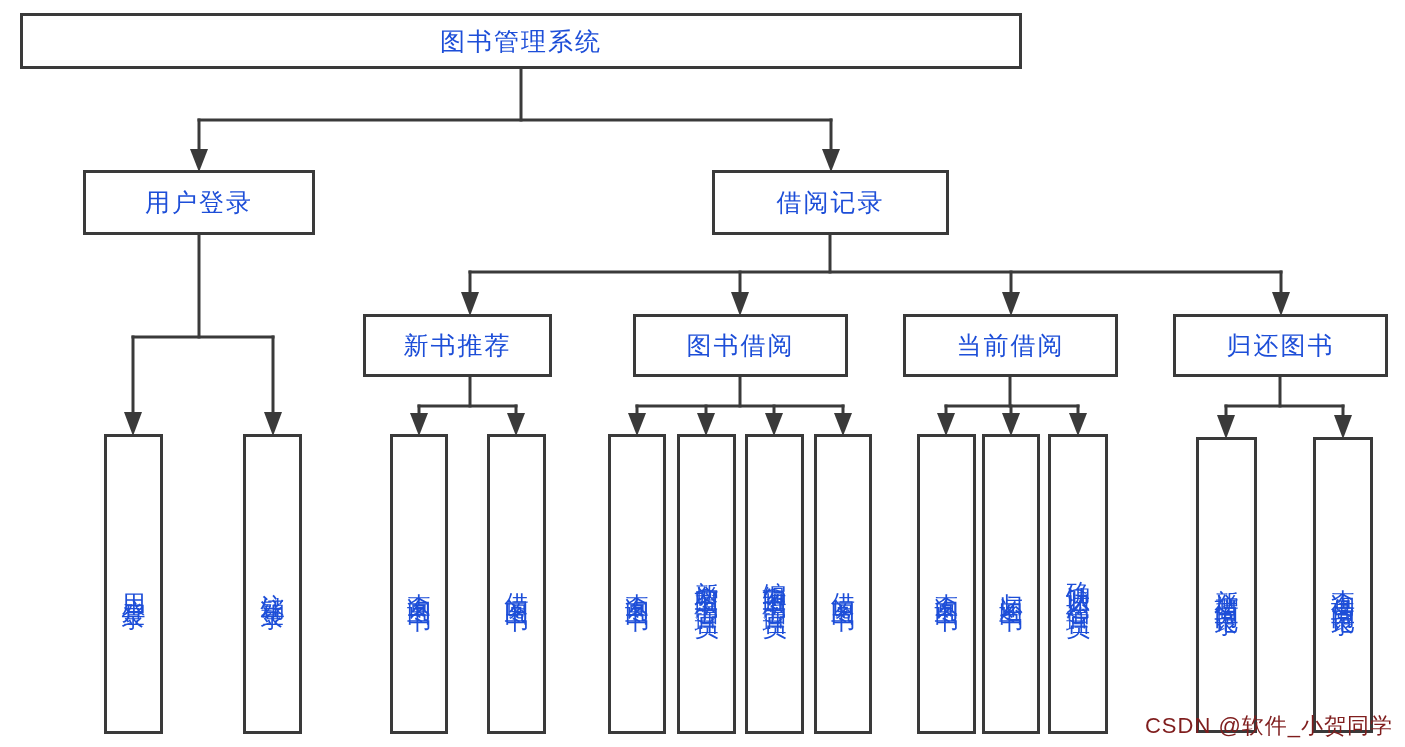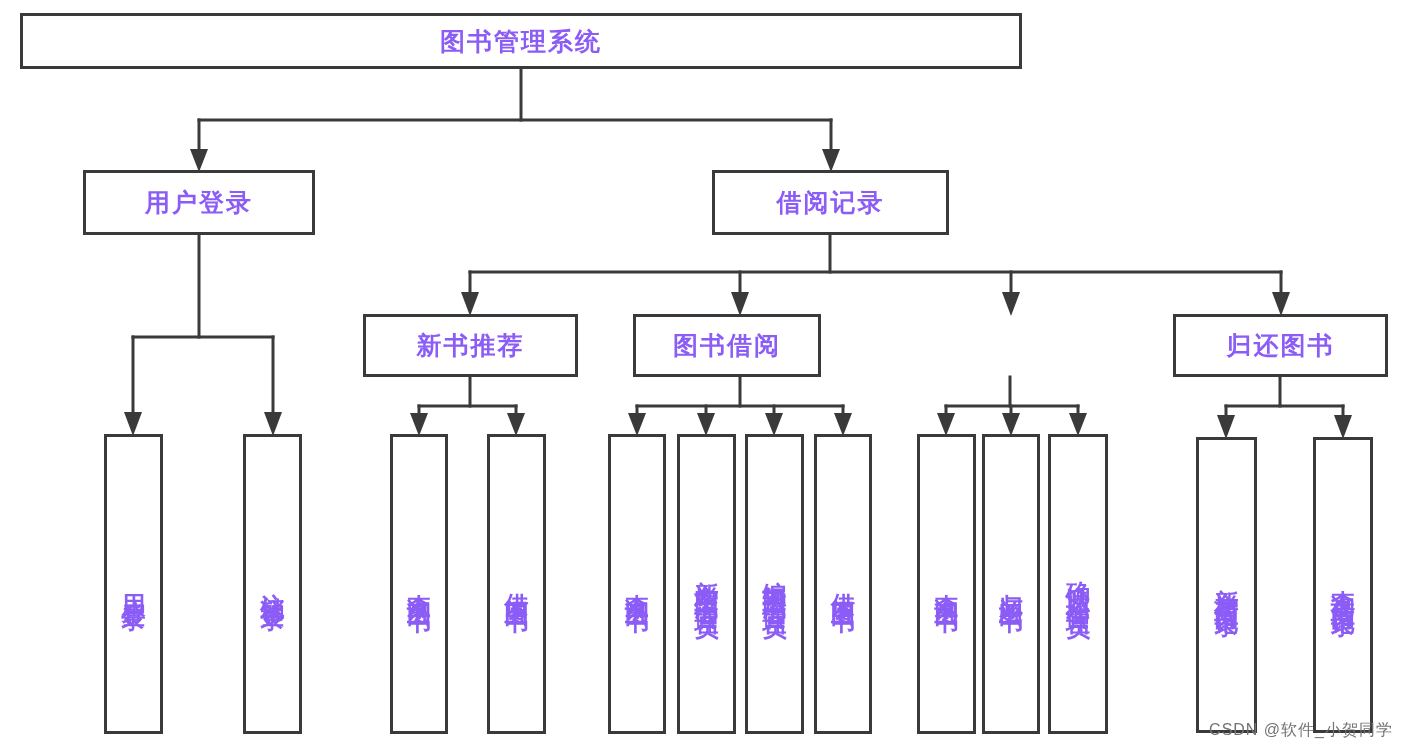--- a/index.html
+++ b/index.html
@@ -15,65 +15,64 @@
     position: absolute;
     left: 0; top: 0;
     width: 1405px; height: 747px;
     z-index: 1;
   }
   .box {
     position: absolute;
     box-sizing: border-box;
     border: 3px solid #3a3a3a;
     background: #ffffff;
-    color: #8b5cf6;
+    color: #1d4ed8;
     display: flex;
     align-items: center;
     justify-content: center;
     font-size: 25px;
     letter-spacing: 2px;
     z-index: 2;
     text-align: right;
     white-space: nowrap;
-    font-weight: bold;
   }
   .vbox {
     writing-mode: vertical-lr;
     text-orientation: mixed;
     font-size: 24px;
     letter-spacing: 5px;
     white-space: normal;
   }
   
   .n-root  { left: 20px;   top: 13px;  width: 1002px; height: 56px; }
   .n-login { left: 83px;   top: 170px; width: 232px;  height: 65px; }
   .n-mgmt  { left: 712px;  top: 170px; width: 237px;  height: 65px; }
-  .n-g0 { left: 363px;  top: 314px; width: 215px; height: 63px; }
-  .n-g1 { left: 633px;  top: 314px; width: 188px; height: 63px; }
+  .n-g0 { left: 363px;  top: 314px; width: 189px; height: 63px; }
+  .n-g1 { left: 633px;  top: 314px; width: 215px; height: 63px; }
   .n-g2 { left: 903px;  top: 314px; width: 215px; height: 63px; }
   .n-g3 { left: 1173px; top: 314px; width: 215px; height: 63px; }
   .n-u1 { left: 104px;  top: 434px; width: 59px; height: 300px; }
   .n-u2 { left: 243px;  top: 434px; width: 59px; height: 300px; }
   .n-n1 { left: 390px;  top: 434px; width: 58px; height: 300px; }
   .n-n2 { left: 487px;  top: 434px; width: 59px; height: 300px; }
   .n-m1 { left: 608px;  top: 434px; width: 58px; height: 300px; }
   .n-m2 { left: 677px;  top: 434px; width: 59px; height: 300px; }
   .n-m3 { left: 745px;  top: 434px; width: 59px; height: 300px; }
   .n-m4 { left: 814px;  top: 434px; width: 58px; height: 300px; }
   .n-c1 { left: 917px;  top: 434px; width: 59px; height: 300px; }
   .n-c2 { left: 982px;  top: 434px; width: 58px; height: 300px; }
   .n-c3 { left: 1048px; top: 434px; width: 60px; height: 300px; }
   .n-r1 { left: 1196px; top: 437px; width: 61px; height: 296px; }
   .n-r2 { left: 1313px; top: 437px; width: 60px; height: 296px; }
   .watermark {
     position: absolute;
     right: 12px;
     bottom: 6px;
-    font-size: 16px;
-    color: #737373;
+    font-size: 22px;
+    color: #7f1d1d;
     letter-spacing: 1px;
     z-index: 3;
   }
 </style>
 </head>
 <body>
 
 <div class="canvas">
 
   <svg class="wires" viewBox="0 0 1405 747" xmlns="http://www.w3.org/2000/svg" stroke="#3a3a3a" stroke-width="3" fill="#3a3a3a" stroke-linecap="square">
@@ -152,20 +151,21 @@
     </g>
   </svg>
 
   <div class="box n-root">图书管理系统</div>
 
   <div class="box n-login">用户登录</div>
   <div class="box n-mgmt">借阅记录</div>
 
   <div class="box n-g0">新书推荐</div>
   <div class="box n-g1">图书借阅</div>
+  <div class="box n-g2">当前借阅</div>
   <div class="box n-g3">归还图书</div>
 
   <div class="box vbox n-u1">用户登录</div>
   <div class="box vbox n-u2">注销登录</div>
 
   <div class="box vbox n-n1">查询图书</div>
   <div class="box vbox n-n2">借阅图书</div>
 
   <div class="box vbox n-m1">查询图书</div>
   <div class="box vbox n-m2">新增图书（管理员）</div>

